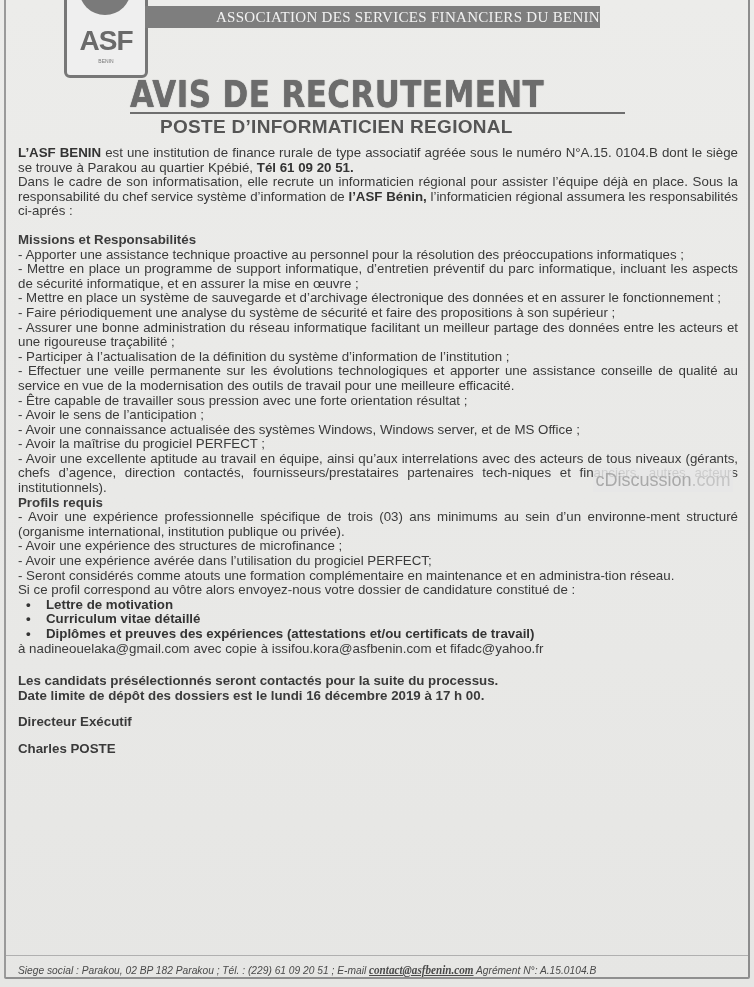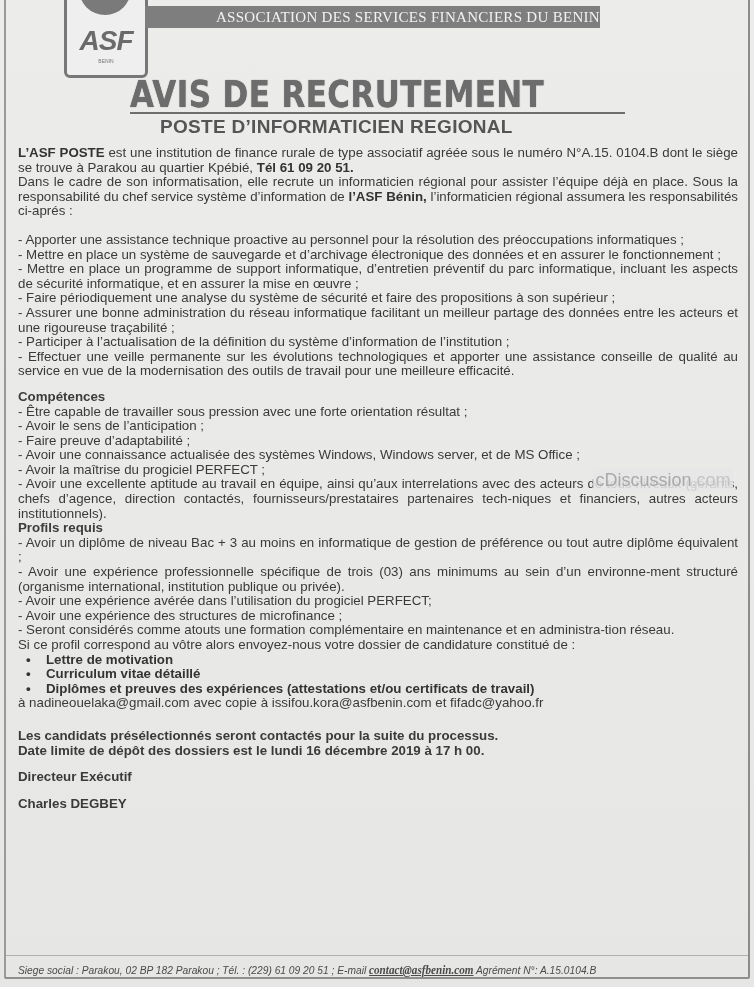--- a/index.html
+++ b/index.html
@@ -32,21 +32,21 @@
     .logo {
       position: absolute; left: 64px; top: -20px; width: 78px; height: 92px;
       border: 3px solid #777; border-radius: 6px; background: #efefef;
     }
     .logo-circle {
       position: absolute; left: 12px; top: 6px; width: 52px; height: 26px;
       border-radius: 0 0 30px 30px; background: #7a7a7a;
     }
     .logo-text {
       position: absolute; left: 0; right: 0; top: 42px; text-align: center;
-      font-size: 28px; font-weight: bold; font-style: italic; color: #6a6a6a;
+      font-size: 28px; font-weight: bold; color: #6a6a6a;
       letter-spacing: -1px;
     }
     .logo-sub {
       position: absolute; left: 0; right: 0; top: 75px; text-align: center;
       font-size: 5px; color: #777;
     }
     .assoc-band {
       position: absolute; left: 145px; top: 6px; width: 455px; height: 22px;
       background: #7e7e7e; color: #f2f2f2;
       font-family: "Liberation Serif", serif; font-size: 15px; letter-spacing: 0.3px;
@@ -117,48 +117,46 @@
   </div>
 
   <div class="assoc-band">ASSOCIATION DES SERVICES FINANCIERS DU BENIN</div>
 
   <div class="main-title">AVIS DE RECRUTEMENT</div>
   <div class="title-rule"></div>
   <div class="subtitle">POSTE D’INFORMATICIEN REGIONAL</div>
 
   <div class="content">
     <p class="justify">
-      <span class="b">L’ASF POSTE</span><span> est une institution de finance rurale de type associatif agréée sous le numéro N°A.15. 0104.B dont le siège se trouve à Parakou au quartier Kpébié, </span><span class="b">Tél 61 09 20 51.</span>
+      <span class="b">L’ASF BENIN</span><span> est une institution de finance rurale de type associatif agréée sous le numéro N°A.15. 0104.B dont le siège se trouve à Parakou au quartier Kpébié, </span><span class="b">Tél 61 09 20 51.</span>
     </p>
     <p class="justify">
       <span>Dans le cadre de son informatisation, elle recrute un informaticien régional pour assister l’équipe déjà en place. Sous la responsabilité du chef service système d’information de </span><span class="b">l’ASF Bénin,</span><span> l’informaticien régional assumera les responsabilités ci-aprés :</span>
     </p>
     <div class="gap"></div>
 
+    <p class="section-title tight">Missions et Responsabilités</p>
     <p class="justify">- Apporter une assistance technique proactive au personnel pour la résolution des préoccupations informatiques ;</p>
+    <p class="justify">- Mettre en place un programme de support informatique, d’entretien préventif du parc informatique, incluant les aspects de sécurité informatique, et en assurer la mise en œuvre ;</p>
     <p class="justify">- Mettre en place un système de sauvegarde et d’archivage électronique des données et en assurer le fonctionnement ;</p>
-    <p class="justify">- Mettre en place un programme de support informatique, d’entretien préventif du parc informatique, incluant les aspects de sécurité informatique, et en assurer la mise en œuvre ;</p>
     <p class="justify">- Faire périodiquement une analyse du système de sécurité et faire des propositions à son supérieur ;</p>
     <p class="justify">- Assurer une bonne administration du réseau informatique facilitant un meilleur partage des données entre les acteurs et une rigoureuse traçabilité ;</p>
     <p class="justify"> - Participer à l’actualisation de la définition du système d’information de l’institution ;</p>
     <p class="justify"> - Effectuer une veille permanente sur les évolutions technologiques et apporter une assistance conseille de qualité au service en vue de la modernisation des outils de travail pour une meilleure efficacité.</p>
 
-    <p class="section-title">Compétences</p>
     <p>- Être capable de travailler sous pression avec une forte orientation résultat ;</p>
     <p>- Avoir le sens de l’anticipation ;</p>
-    <p>- Faire preuve d’adaptabilité ;</p>
     <p>- Avoir une connaissance actualisée des systèmes Windows, Windows server, et de MS Office ;</p>
     <p>- Avoir la maîtrise du progiciel PERFECT ;</p>
     <p class="justify">- Avoir une excellente aptitude au travail en équipe, ainsi qu’aux interrelations avec des acteurs de tous niveaux (gérants, chefs d’agence, direction contactés, fournisseurs/prestataires partenaires tech-niques et financiers, autres acteurs institutionnels).</p>
 
     <p class="section-title tight">Profils requis</p>
-    <p class="justify">- Avoir un diplôme de niveau Bac + 3 au moins en informatique de gestion de préférence ou tout autre diplôme équivalent ;</p>
     <p class="justify">- Avoir une expérience professionnelle spécifique de trois (03) ans minimums au sein d’un environne-ment structuré (organisme international, institution publique ou privée).</p>
+    <p>- Avoir une expérience des structures de microfinance ;</p>
     <p>- Avoir une expérience avérée dans l’utilisation du progiciel PERFECT;</p>
-    <p>- Avoir une expérience des structures de microfinance ;</p>
     <p class="justify">- Seront considérés comme atouts une formation complémentaire en maintenance et en administra-tion réseau.</p>
 
     <p>Si ce profil correspond au vôtre alors envoyez-nous votre dossier de candidature constitué de :</p>
     <div class="bullet-row">
         <span class="dot">•</span>
         <span>Lettre de motivation</span>
       </div>
     <div class="bullet-row">
         <span class="dot">•</span>
         <span>Curriculum vitae détaillé</span>
@@ -169,21 +167,21 @@
       </div>
     <p>à nadineouelaka@gmail.com avec copie à issifou.kora@asfbenin.com et fifadc@yahoo.fr</p>
 
     <div style="height:18px"></div>
     <p class="center">Les candidats présélectionnés seront contactés pour la suite du processus.</p>
     <p class="center">Date limite de dépôt des dossiers est le lundi 16 décembre 2019 à 17 h 00.</p>
 
     <div style="height:12px"></div>
     <p class="right">Directeur Exécutif</p>
     <div style="height:12px"></div>
-    <p class="right">Charles DEGBEY</p>
+    <p class="right">Charles POSTE</p>
   </div>
 
   <div class="watermark"><span>cDiscussion</span><span class="dom">.com</span></div>
 
   <div class="footer-rule"></div>
   <div class="footer">
     <span>Siege social : Parakou, 02 BP 182 Parakou ; Tél. : (229) 61 09 20 51 ; E-mail </span><span class="mail">contact@asfbenin.com</span><span> Agrément N°: A.15.0104.B</span>
   </div>
 </div>
 

